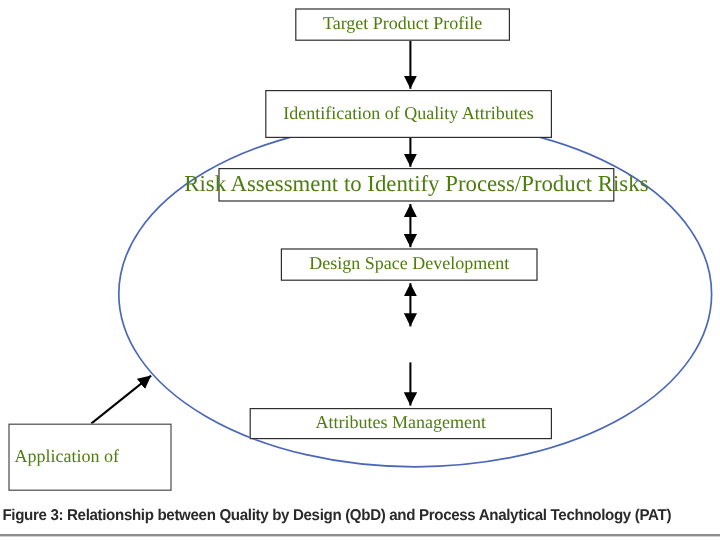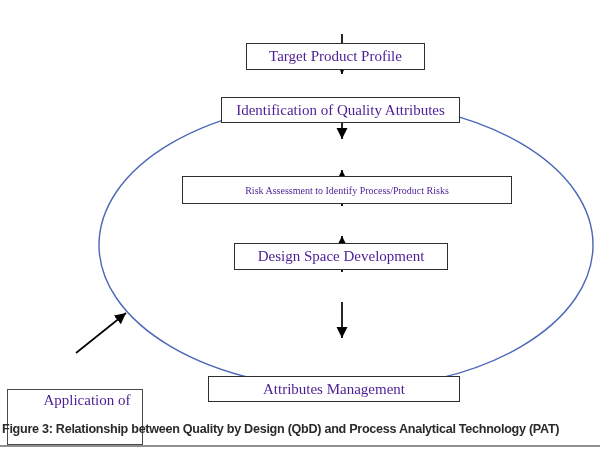--- a/index.html
+++ b/index.html
@@ -11,36 +11,35 @@
     overflow:hidden;
   }
   .canvas{position:absolute;left:0;top:0;width:600px;height:415px;}
   svg.lines{position:absolute;left:0;top:0;width:600px;height:415px;}
   .dbox{
     position:absolute;
     box-sizing:border-box;
     border:1.5px solid #2e2e2e;
     background:#ffffff;
     display:flex;align-items:center;justify-content:center;
-    font-size:15px;color:#4c1d95;
+    font-size:15px;color:#4d7c0f;
     white-space:nowrap;
     line-height:1.1;
-    margin-top:36px;
   }
   .box-target{left:246px;top:7px;width:179px;height:27px;}
-  .box-identification{left:221px;top:61px;width:239px;height:26px;}
-  .box-risk{left:182px;top:140px;width:330px;height:28px;font-size:10px;}
+  .box-identification{left:221px;top:75px;width:239px;height:40px;}
+  .box-risk{left:182px;top:140px;width:330px;height:28px;font-size:19px;}
   .box-design{left:234px;top:207px;width:214px;height:27px;}
   .box-control{left:248px;top:274px;width:174px;height:27px;}
   .box-lifecycle{left:208px;top:340px;width:252px;height:26px;}
   .box-pat{
     left:7px;top:353px;width:136px;height:56px;
     border:1.5px solid #4a4a4a;
-    flex-direction:row;align-items:flex-start;justify-content:center;
-    padding-left:24px;font-size:15px;line-height:1.35;
+    flex-direction:column;align-items:flex-start;justify-content:center;
+    padding-left:4px;font-size:15px;line-height:1.35;
   }
   .caption{
     position:absolute;left:2px;top:421px;width:596px;
     font-family:"Liberation Sans", sans-serif;
     font-weight:bold;font-size:13px;color:#2a2a2a;
     letter-spacing:-0.3px;
     transform:scaleX(0.97);transform-origin:left center;
     white-space:nowrap;
   }
   .bottom-rule{

